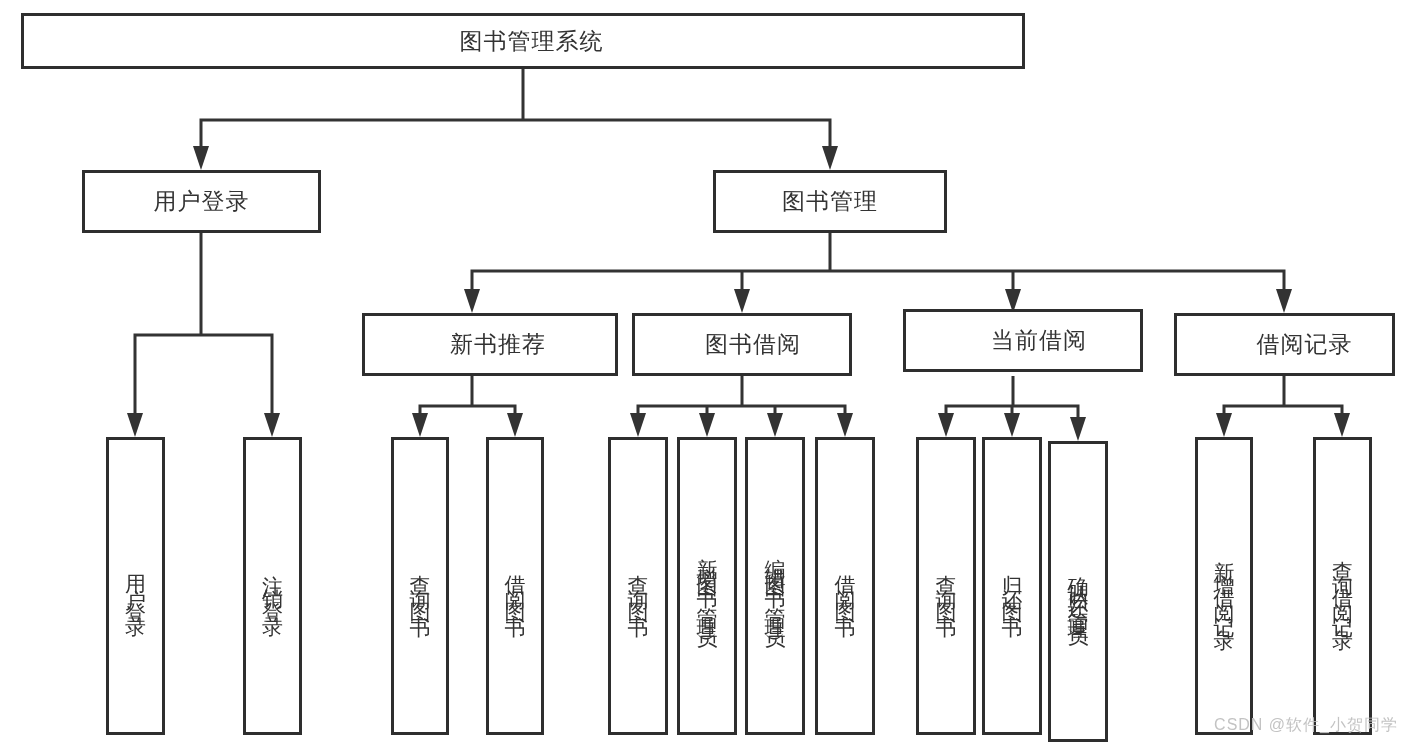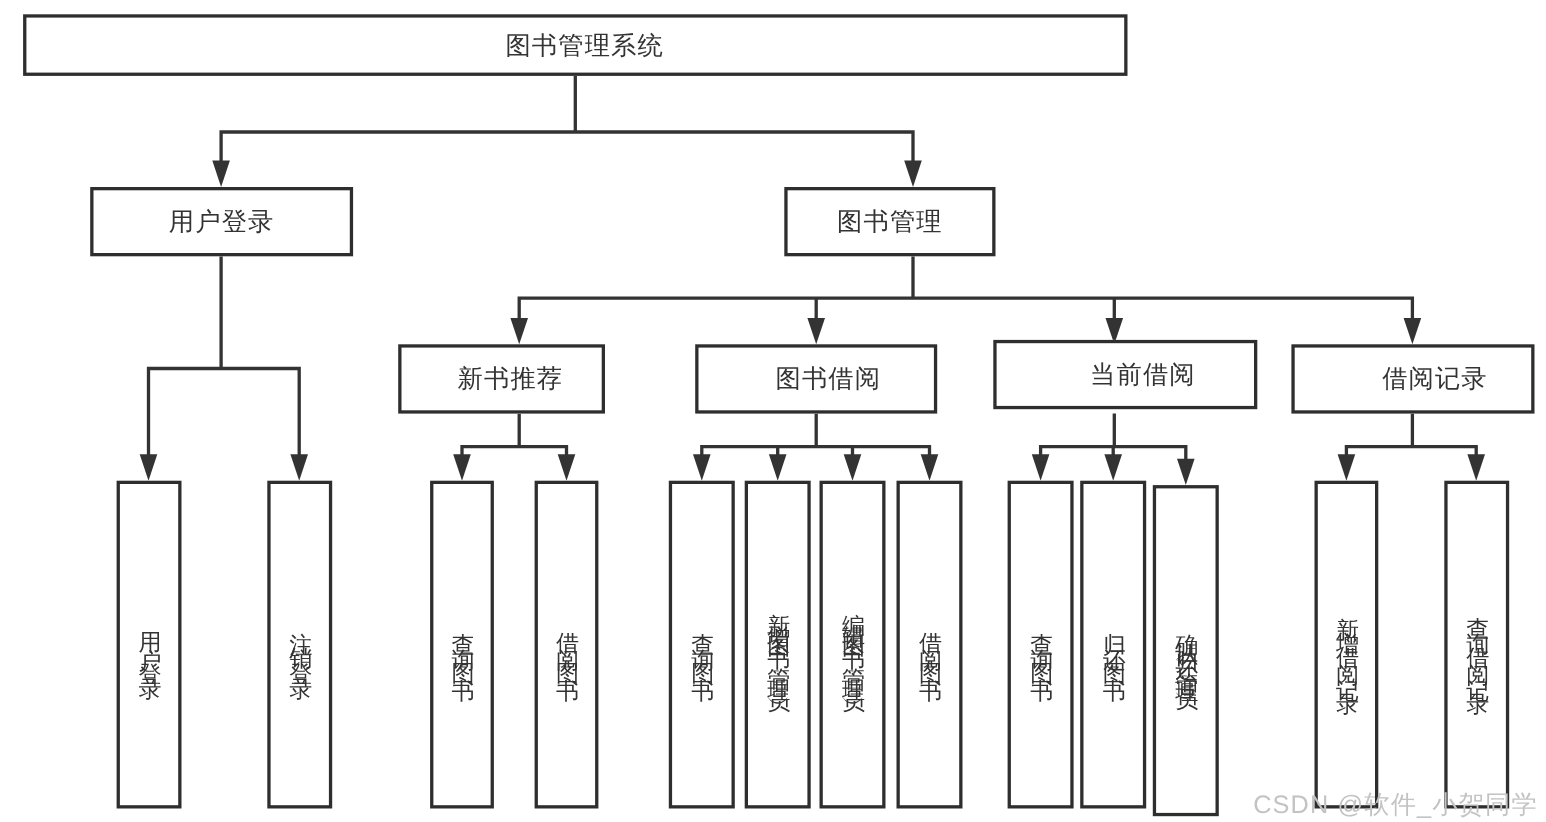--- a/index.html
+++ b/index.html
@@ -39,22 +39,22 @@
   .vlabel{
     writing-mode:vertical-rl;
     text-orientation:mixed;
     letter-spacing:14px;
     white-space:nowrap;
   }
   .v-long{letter-spacing:10px;}
   .v-xlong{letter-spacing:7px;}
   .watermark{
     position:absolute;
-    right:7px;bottom:0;
-    font-size:23px;
+    right:7px;bottom:11px;
+    font-size:16px;
     color:var(--watermark);
     letter-spacing:1px;
     z-index:5;
     white-space:nowrap;
   }
 </style>
 </head>
 <body>
 
 <div class="stage">
@@ -105,23 +105,23 @@
     <g>
       <path d="M1284 376 V406 M1222.5 406 H1343.5 M1224 406 V419 M1342 406 V419"></path>
       <polygon points="1216,413 1232,413 1224,437"></polygon>
       <polygon points="1334,413 1350,413 1342,437"></polygon>
     </g>
   </svg>
 
   <div class="node" style="left:21px;top:13px;width:1004px;height:56px;padding-left:17px;">图书管理系统</div>
 
   <div class="node" style="left:82px;top:170px;width:239px;height:63px;">用户登录</div>
-  <div class="node" style="left:713px;top:170px;width:192px;height:63px;">图书管理</div>
+  <div class="node" style="left:713px;top:170px;width:234px;height:63px;">图书管理</div>
 
-  <div class="node" style="left:362px;top:313px;width:188px;height:63px;padding-left:16px;">新书推荐</div>
+  <div class="node" style="left:362px;top:313px;width:256px;height:63px;padding-left:16px;">新书推荐</div>
   <div class="node" style="left:632px;top:313px;width:220px;height:63px;padding-left:22px;">图书借阅</div>
   <div class="node" style="left:903px;top:309px;width:240px;height:63px;padding-left:32px;">当前借阅</div>
   <div class="node" style="left:1174px;top:313px;width:221px;height:63px;padding-left:40px;">借阅记录</div>
 
   <div class="node leaf" style="left:106px;top:437px;width:59px;height:298px;">
     <span class="vlabel">用户登录</span>
   </div>
   <div class="node leaf" style="left:243px;top:437px;width:59px;height:298px;">
     <span class="vlabel">注销登录</span>
   </div>

